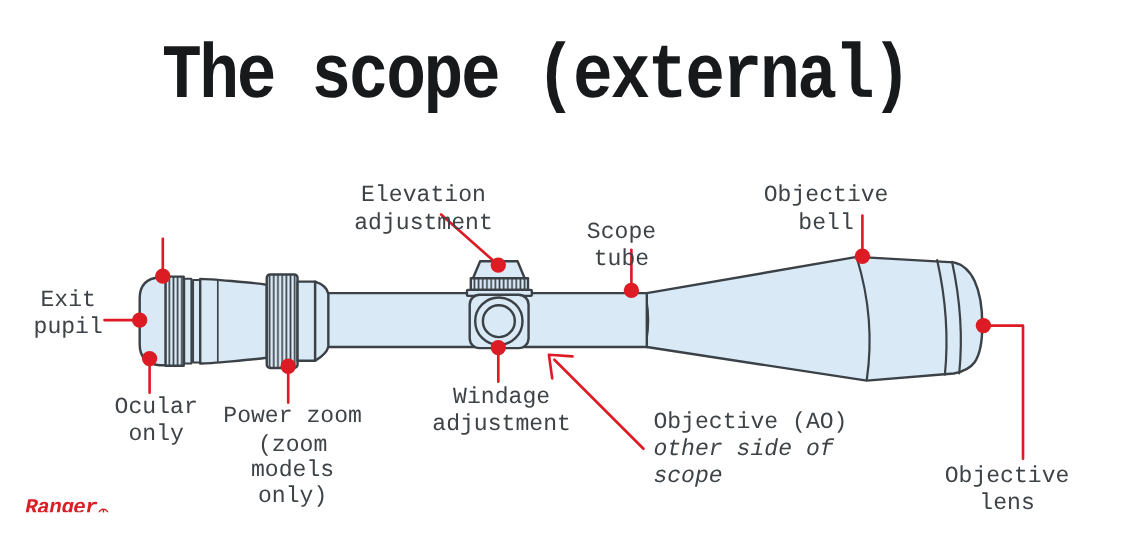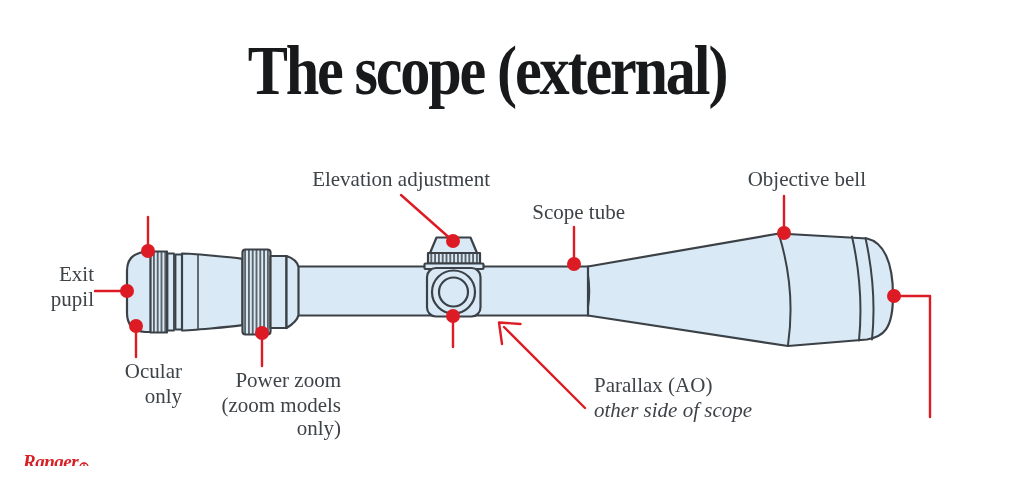--- a/index.html
+++ b/index.html
@@ -1,37 +1,37 @@
 <!DOCTYPE html>
 <html><head>
 <meta charset="utf-8">
 <style>
   html,body{margin:0;padding:0;background:#ffffff;}
   #page{position:relative;width:1024px;height:466px;background:#ffffff;overflow:hidden;
-        font-family:Liberation Serif, serif;}
+        font-family:Liberation Mono, monospace;}
   
   .title{position:absolute;left:487px;top:36px;transform:translateX(-50%) scaleX(.86);
          white-space:nowrap;font-size:70px;line-height:1;font-weight:700;
          letter-spacing:-2.5px;color:#17191b;}
   
   .diagram{position:absolute;left:0;top:0;}
   
-  .lbl{position:absolute;color:#3e4348;font-size:21px;line-height:1.17;text-align:right;}
+  .lbl{position:absolute;color:#3e4348;font-size:21px;line-height:1.17;text-align:center;}
   .lbl.left{text-align:left;}
   .note{font-size:21px;line-height:1.1;margin-top:1px;}
   .italic{font-style:italic;}
   .lbl-eyepiece{left:105px;top:190px;width:100px;}
   .lbl-exit-pupil{left:30px;top:262px;width:64px;}
   .lbl-ocular-lens{left:102px;top:359px;width:80px;}
   .lbl-power-ring{left:191px;top:368px;width:150px;}
   .lbl-elevation{left:280px;top:167px;width:210px;}
   .lbl-scope-tube{left:505px;top:200px;width:120px;}
   .lbl-windage{left:391px;top:350px;width:130px;}
   .lbl-parallax{left:594px;top:373px;width:230px;}
-  .lbl-objective-bell{left:716px;top:167px;width:150px;}
+  .lbl-objective-bell{left:676px;top:167px;width:150px;}
   .lbl-objective-lens{left:838px;top:422px;width:155px;}
   
   .logo{position:absolute;left:23px;top:452px;font-style:italic;font-weight:700;
         letter-spacing:-.5px;}
   .logo-top{color:#d81f26;font-size:19px;line-height:1;display:flex;align-items:flex-end;}
   .logo-top svg{margin-left:1px;margin-bottom:-1px;}
   .logo-bottom{color:#0f766e;font-size:14px;line-height:1;margin:-2px 0 0 25px;}
 </style>
 </head>
 <body>
@@ -112,25 +112,27 @@
   </svg>
 
   <div class="lbl lbl-exit-pupil">Exit pupil</div>
   <div class="lbl lbl-ocular-lens">Ocular only</div>
   <div class="lbl lbl-power-ring">
     <div>Power zoom</div>
     <div class="note">(zoom models only)</div>
   </div>
   <div class="lbl lbl-elevation">Elevation adjustment</div>
   <div class="lbl lbl-scope-tube">Scope tube</div>
+  <div class="lbl lbl-windage">Windage adjustment</div>
   <div class="lbl left lbl-parallax">
-    <div>Parallax (AO)</div>
+    <div>Objective (AO)</div>
     <div class="italic">other side of scope</div>
   </div>
   <div class="lbl lbl-objective-bell">Objective bell</div>
+  <div class="lbl lbl-objective-lens">Objective lens</div>
 
   <div class="logo">
     <div class="logo-top">
       <span>Ranger</span>
       <svg width="10" height="10" viewBox="0 0 10 10">
         <circle cx="5" cy="5" r="4" fill="none" stroke="#d81f26" stroke-width="1.4"></circle>
         <line x1="5" y1="0.5" x2="5" y2="9.5" stroke="#d81f26" stroke-width="1.2"></line>
         <line x1="0.5" y1="5" x2="9.5" y2="5" stroke="#d81f26" stroke-width="1.2"></line>
         <circle cx="5" cy="5" r="1.4" fill="#d81f26"></circle>
       </svg>

